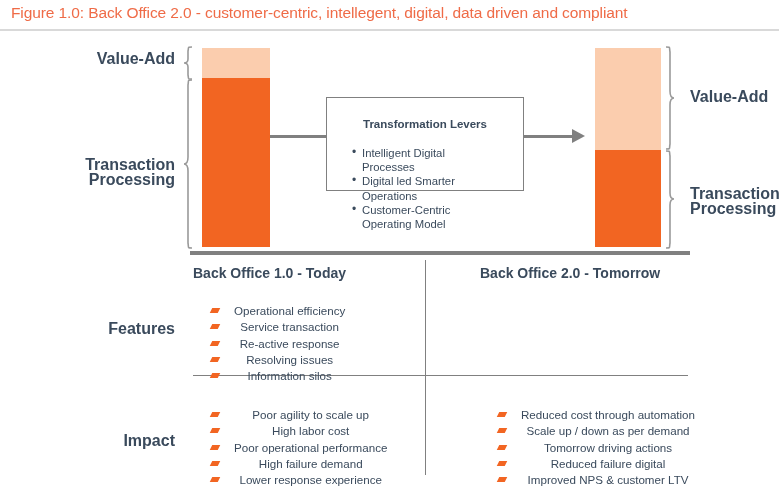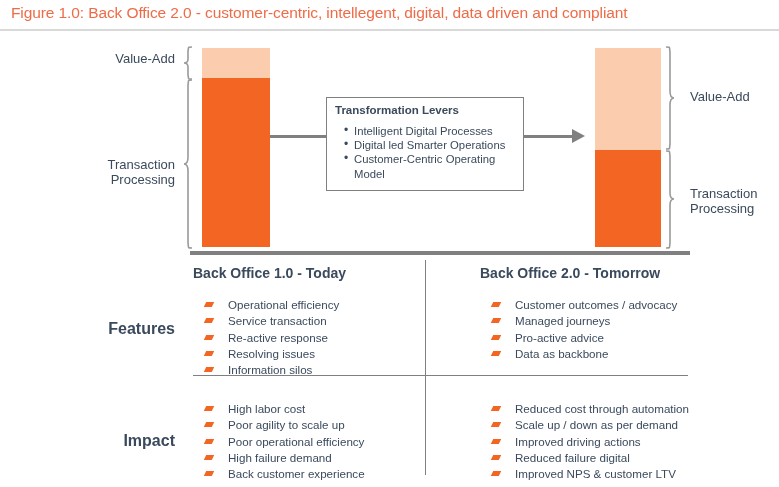--- a/index.html
+++ b/index.html
@@ -73,22 +73,22 @@
 
   
   .brace {
     position: absolute;
   }
   .brace svg { display: block; }
 
   
   .axis-label {
     position: absolute;
-    font-size: 13px;
-    font-weight: normal;
+    font-size: 16px;
+    font-weight: bold;
     color: #3a4a5c;
     line-height: 15px;
   }
   #lbl-left-value {
     left: 0px; top: 51px; width: 175px; text-align: right;
   }
   #lbl-left-txn {
     left: 0px; top: 157px; width: 175px; text-align: right;
   }
   #lbl-right-value {
@@ -106,26 +106,27 @@
     width: 198px;
     height: 94px;
     border: 1.5px solid #808080;
     background: #ffffff;
     box-sizing: border-box;
     padding: 6px 8px 0 8px;
   }
   #levers-title {
     font-size: 11.5px;
     font-weight: bold;
-    text-align: left;
+    text-align: center;
     color: #3a4a5c;
     margin-bottom: 5px;
+    margin-top: 14px;
   }
   #levers-list {
-    margin: 8px;
+    margin: 16px;
     padding: 0;
     list-style: none;
   }
   #levers-list li {
     position: relative;
     font-size: 11.3px;
     color: #3a4a5c;
     line-height: 14.2px;
     padding-left: 11px;
   }
@@ -190,23 +191,24 @@
     position: absolute;
     font-size: 14px;
     font-weight: bold;
     color: #3a4a5c;
   }
   #heading-left  { left: 193px; top: 265px; }
   #heading-right { left: 480px; top: 265px; }
 
   .bullet-list {
     position: absolute;
-    margin: 10px;
+    margin: 16px;
     padding: 0;
     list-style: none;
+    text-align: center;
   }
   .bullet-list li {
     position: relative;
     padding-left: 25px;
     font-size: 11.6px;
     line-height: 16.3px;
     color: #3a4a5c;
     white-space: nowrap;
   }
   .bullet-list li::before {
@@ -301,36 +303,30 @@
   <div class="row-label" id="row-label-impact">Impact</div>
 
   <ul class="bullet-list" id="list-features-left">
     <li>Operational efficiency</li>
     <li>Service transaction</li>
     <li>Re-active response</li>
     <li>Resolving issues</li>
     <li>Information silos</li>
   </ul>
 
-  <ul class="bullet-list" id="list-features-right">
-    <li>Customer outcomes / advocacy</li>
-    <li>Managed journeys</li>
-    <li>Pro-active advice</li>
-    <li>Data as backbone</li>
-  </ul>
 
   <ul class="bullet-list" id="list-impact-left">
+    <li>Poor agility to scale up</li>
     <li>High labor cost</li>
-    <li>Poor agility to scale up</li>
-    <li>Poor operational efficiency</li>
+    <li>Poor operational performance</li>
     <li>High failure demand</li>
-    <li>Back customer experience</li>
+    <li>Lower response experience</li>
   </ul>
 
   <ul class="bullet-list" id="list-impact-right">
     <li>Reduced cost through automation</li>
     <li>Scale up / down as per demand</li>
-    <li>Improved driving actions</li>
+    <li>Tomorrow driving actions</li>
     <li>Reduced failure digital</li>
     <li>Improved NPS &amp; customer LTV</li>
   </ul>
 
 </div>
 
 </body></html>

